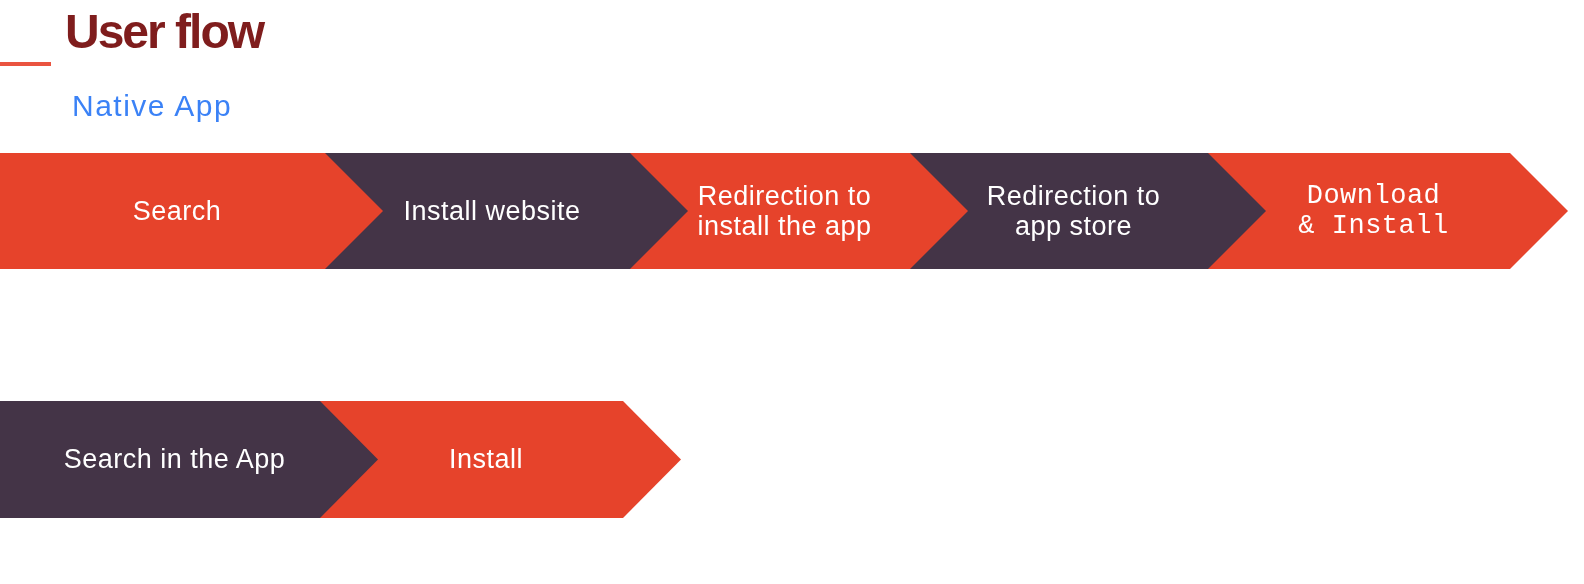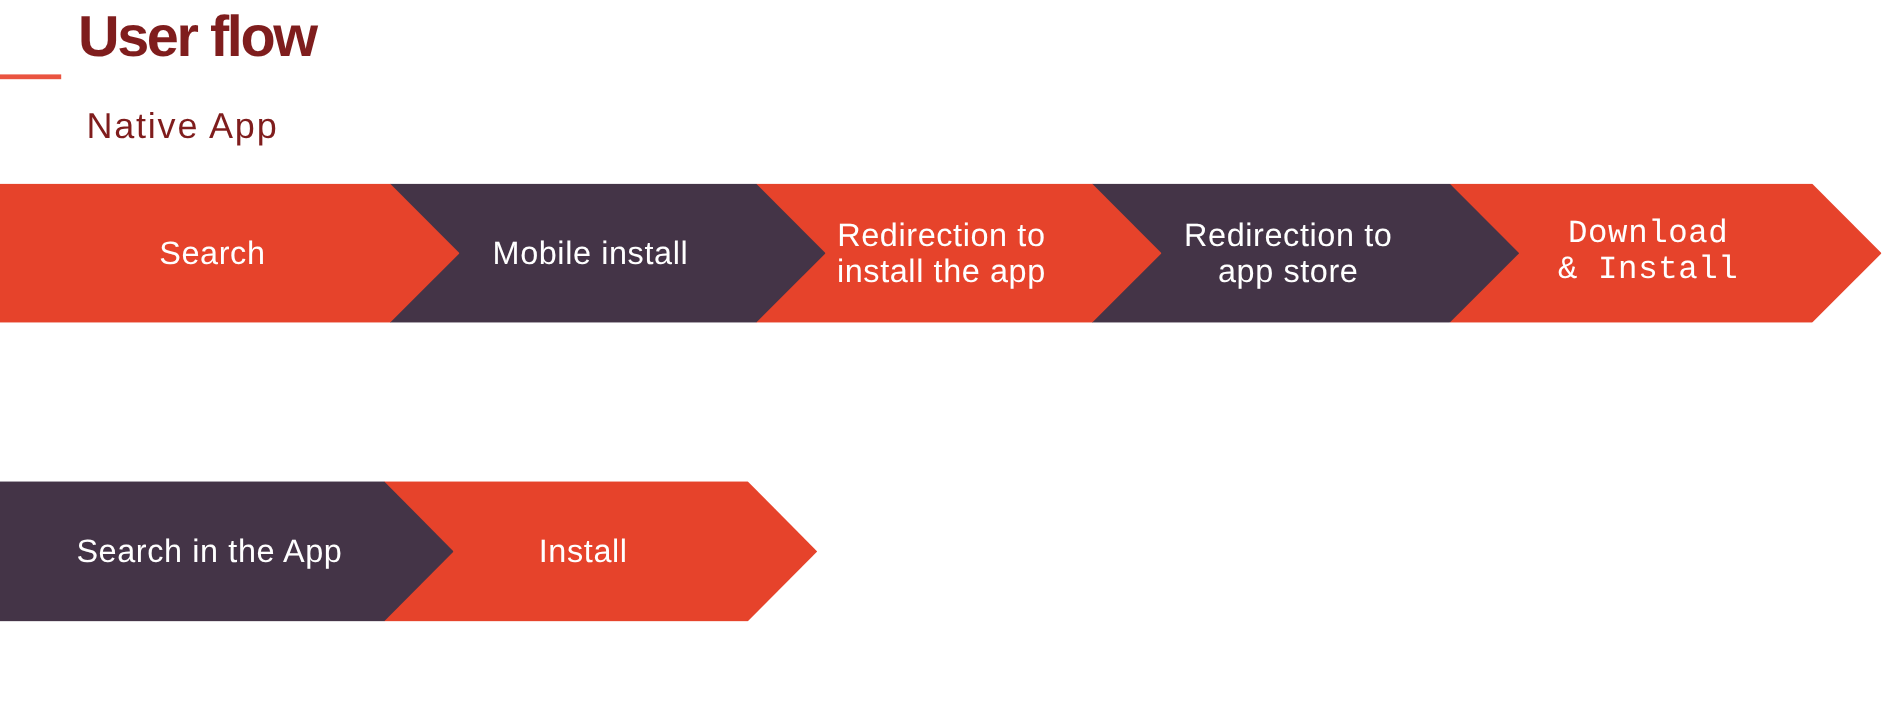--- a/index.html
+++ b/index.html
@@ -16,21 +16,21 @@
     width: 51px; height: 4px; background: #EA5440;
   }
   .page-title {
     position: absolute; left: 62px; top: 5px; margin: 3px;
     font-size: 48px; line-height: 1; font-weight: bold;
     letter-spacing: -2px; color: #7f1d1d;
   }
   .page-subtitle {
     position: absolute; left: 72px; top: 91px;
     font-size: 30px; line-height: 1; font-weight: normal;
-    letter-spacing: 1.5px; color: #7f1d1d;
+    letter-spacing: 1.5px; color: #3b82f6;
   }
 
   
   .flow-row { position: absolute; left: 0; }
   .row-1 { top: 153px; height: 116px; width: 1584px; }
   .row-2 { top: 401px; height: 117px; width: 1584px; }
 
   .chev {
     position: absolute; top: 0; height: 100%;
     clip-path: polygon(0 0, calc(100% - 58px) 0, 100% 50%, calc(100% - 58px) 100%, 0 100%);
@@ -71,21 +71,21 @@
   <div class="page-subtitle">Native App</div>
 
   <div class="flow-row row-1">
     <div class="chev orange s1-1">
       <div class="chev-label">
           <span>Search</span>
         </div>
     </div>
     <div class="chev dark s1-2">
       <div class="chev-label">
-          <span>Mobile install</span>
+          <span>Install website</span>
         </div>
     </div>
     <div class="chev orange s1-3">
       <div class="chev-label">
           <span>Redirection to install the app</span>
         </div>
     </div>
     <div class="chev dark s1-4">
       <div class="chev-label">
           <span>Redirection to app store</span>

